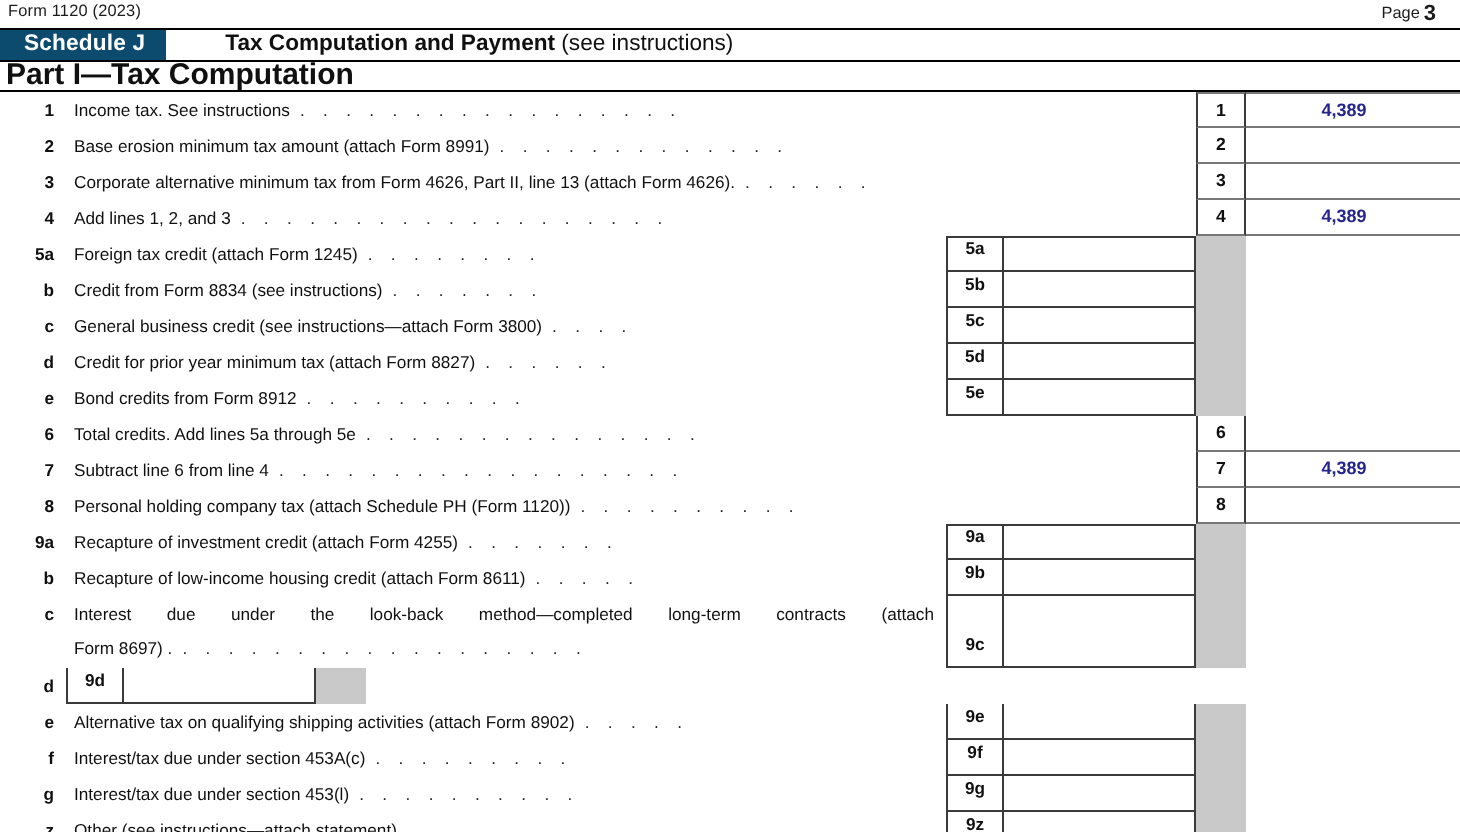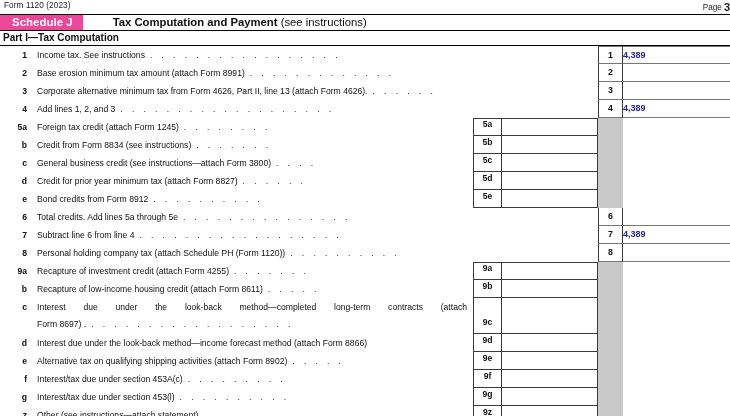--- a/index.html
+++ b/index.html
@@ -25,42 +25,42 @@
   .form-id {
     position: absolute;
     left: 4px;
     top: 1px;
     font-size: 8.2px;
     letter-spacing: .1px;
     color: #1b1b1b;
   }
   .page-label {
     position: absolute;
-    right: 0;
+    right: 12px;
     top: 1px;
     font-size: 8.2px;
     color: #1b1b1b;
   }
   .page-label .pnum {
     font-size: 11px;
     font-weight: bold;
     vertical-align: -1px;
     margin-left: 2px;
   }
 
   
   .sched-band {
     display: flex;
     align-items: stretch;
     border-top: 1.6px solid #000;
     border-bottom: 1.2px solid #000;
     height: 15px;
   }
   .sched-tag {
-    background: #ec4899;
+    background: #0c4a6e;
     color: #fff;
     font-weight: bold;
     font-size: 11.3px;
     line-height: 15px;
     padding: 0 10px 0 12px;
     letter-spacing: .1px;
     white-space: nowrap;
   }
   .sched-title {
     flex: 1;
@@ -72,21 +72,21 @@
   .sched-title b { font-weight: bold; }
   .sched-title span.reg { font-weight: normal; }
 
   
   .part-band {
     border-bottom: 1.4px solid #000;
     height: 14px;
   }
   .part-band .part-text {
     font-weight: bold;
-    font-size: 10px;
+    font-size: 15px;
     line-height: 14px;
     padding-left: 3px;
   }
 
   
   .sheet {
     position: relative;
     border-bottom: 1.6px solid #000;
   }
   .row {
@@ -196,21 +196,21 @@
     line-height: 17px;
   }
   .numbox.topline { border-top: 1.1px solid #777; }
 
   
   .amtbox {
     flex: 0 0 107px;
     width: 107px;
     box-sizing: border-box;
     border-bottom: 1.1px solid #777;
-    text-align: left;
+    text-align: center;
     padding-right: 9px;
     font-size: 9px;
     font-weight: bold;
     color: #25258c;
     line-height: 17px;
   }
   .amtbox.topline { border-top: 1.1px solid #777; }
   .amtbox.noline { border-bottom: none; }
 </style>
 </head>
@@ -362,21 +362,20 @@
       </div>
       <div class="subwrap">
         <div class="sub-no">9c</div>
         <div class="sub-amt"></div>
       </div>
       <div class="gray"></div>
       <div class="amtbox noline"></div>
     </div>
     <div class="row r18">
       <div class="lineno">d</div>
-      <div class="desc"><span>Interest due under the look-back method—income forecast method (attach Form 8866)</span></div>
       <div class="subwrap">
         <div class="sub-no">9d</div>
         <div class="sub-amt"></div>
       </div>
       <div class="gray"></div>
       <div class="amtbox noline"></div>
     </div>
     <div class="row r18">
       <div class="lineno">e</div>
       <div class="desc"><span>Alternative tax on qualifying shipping activities (attach Form 8902)</span><span class="leader">. . . . .</span></div>

